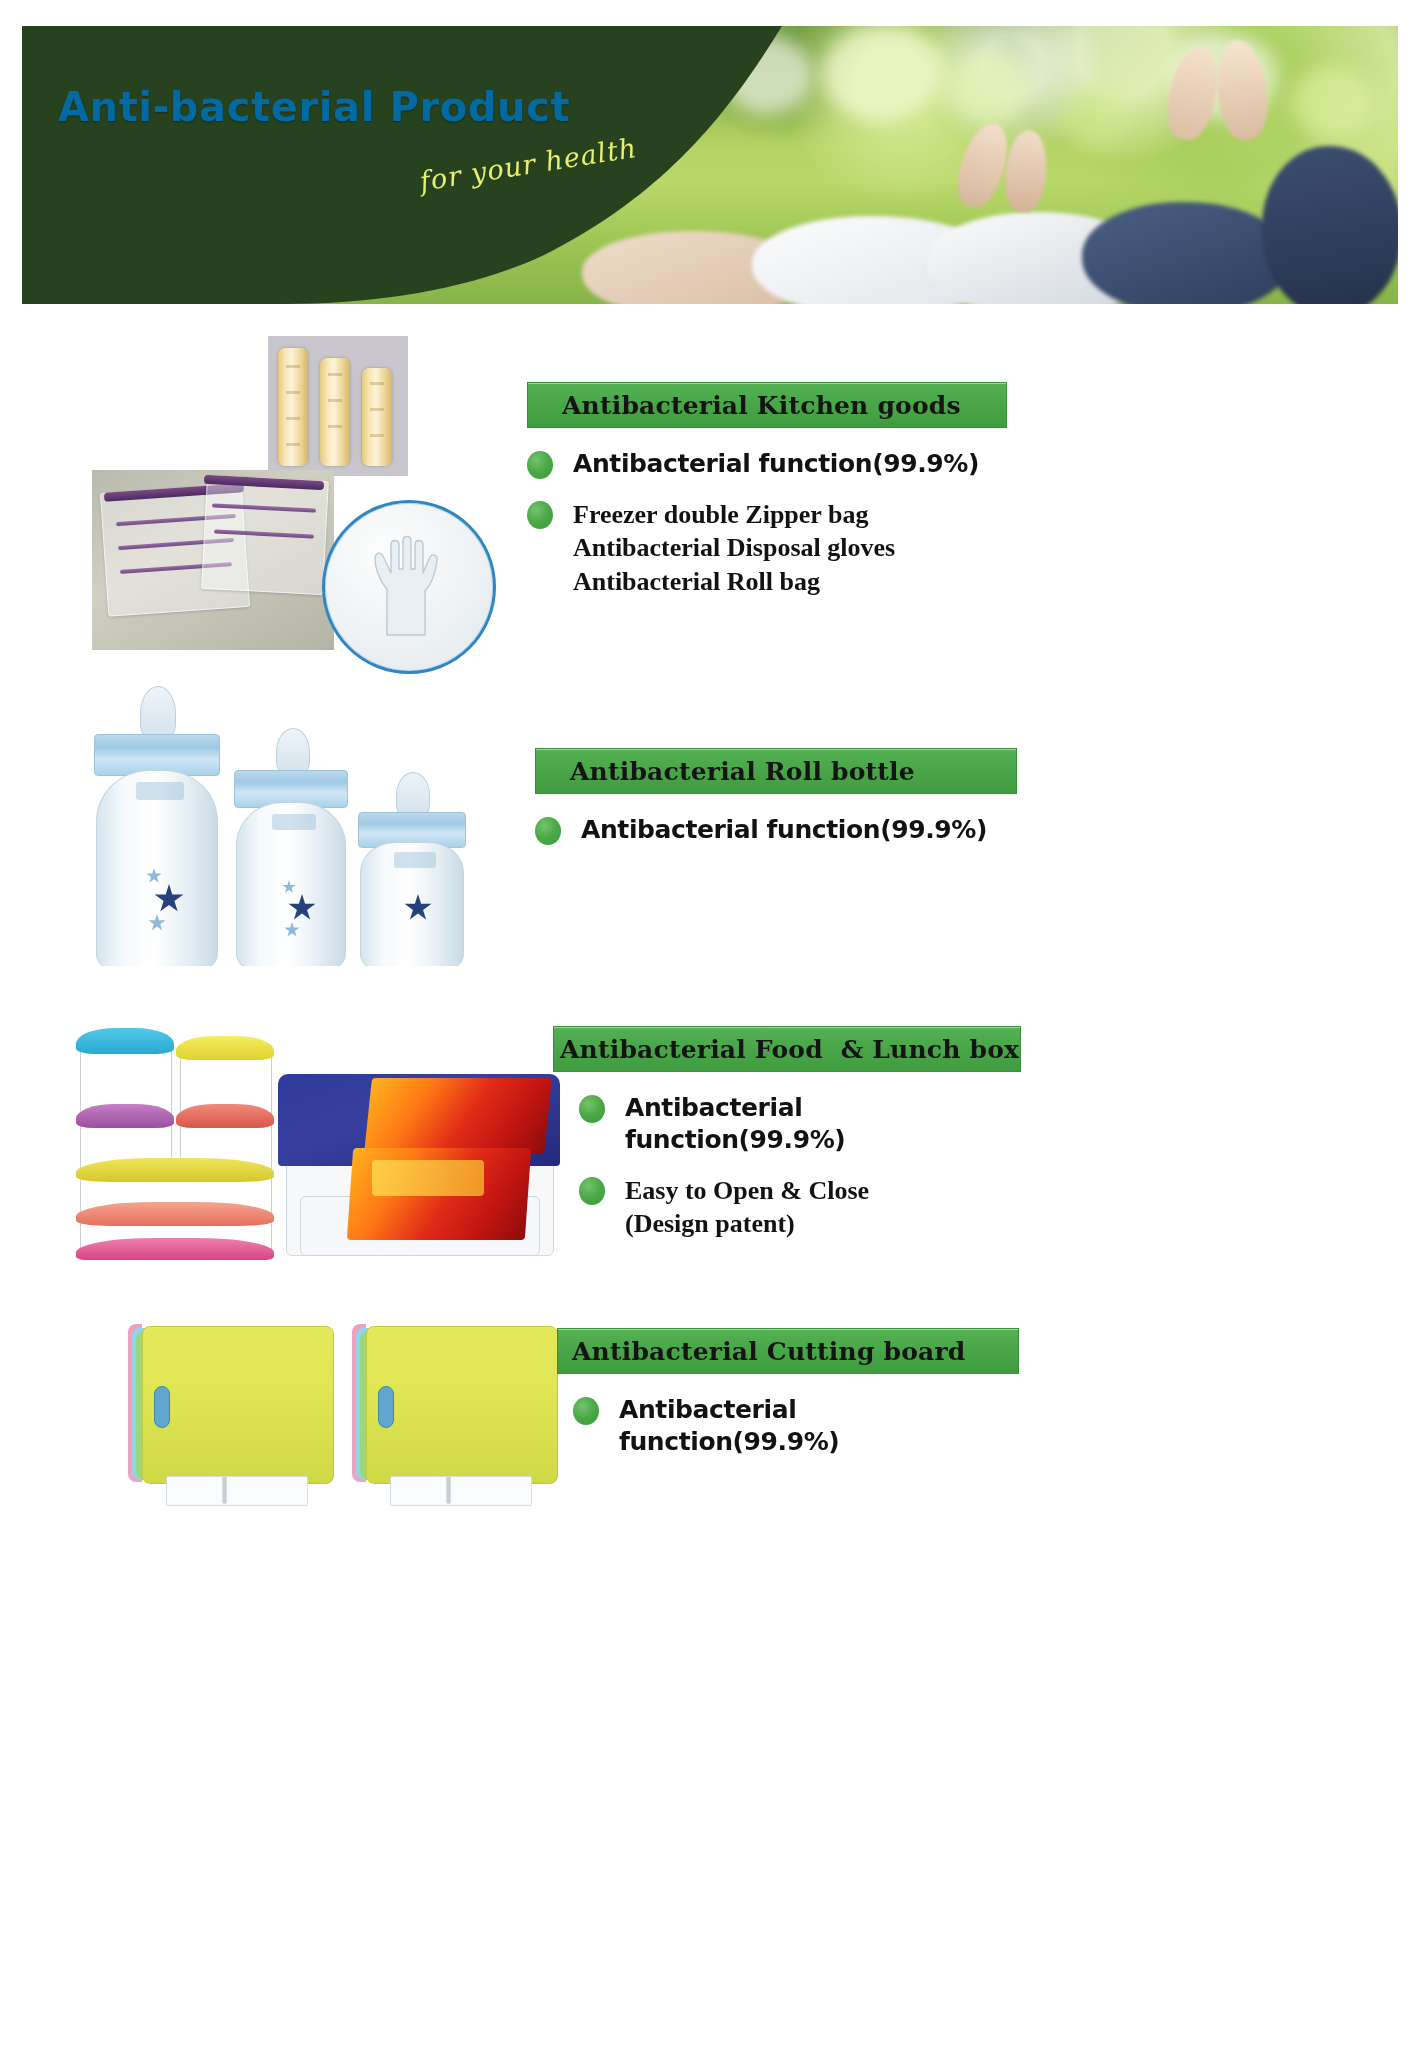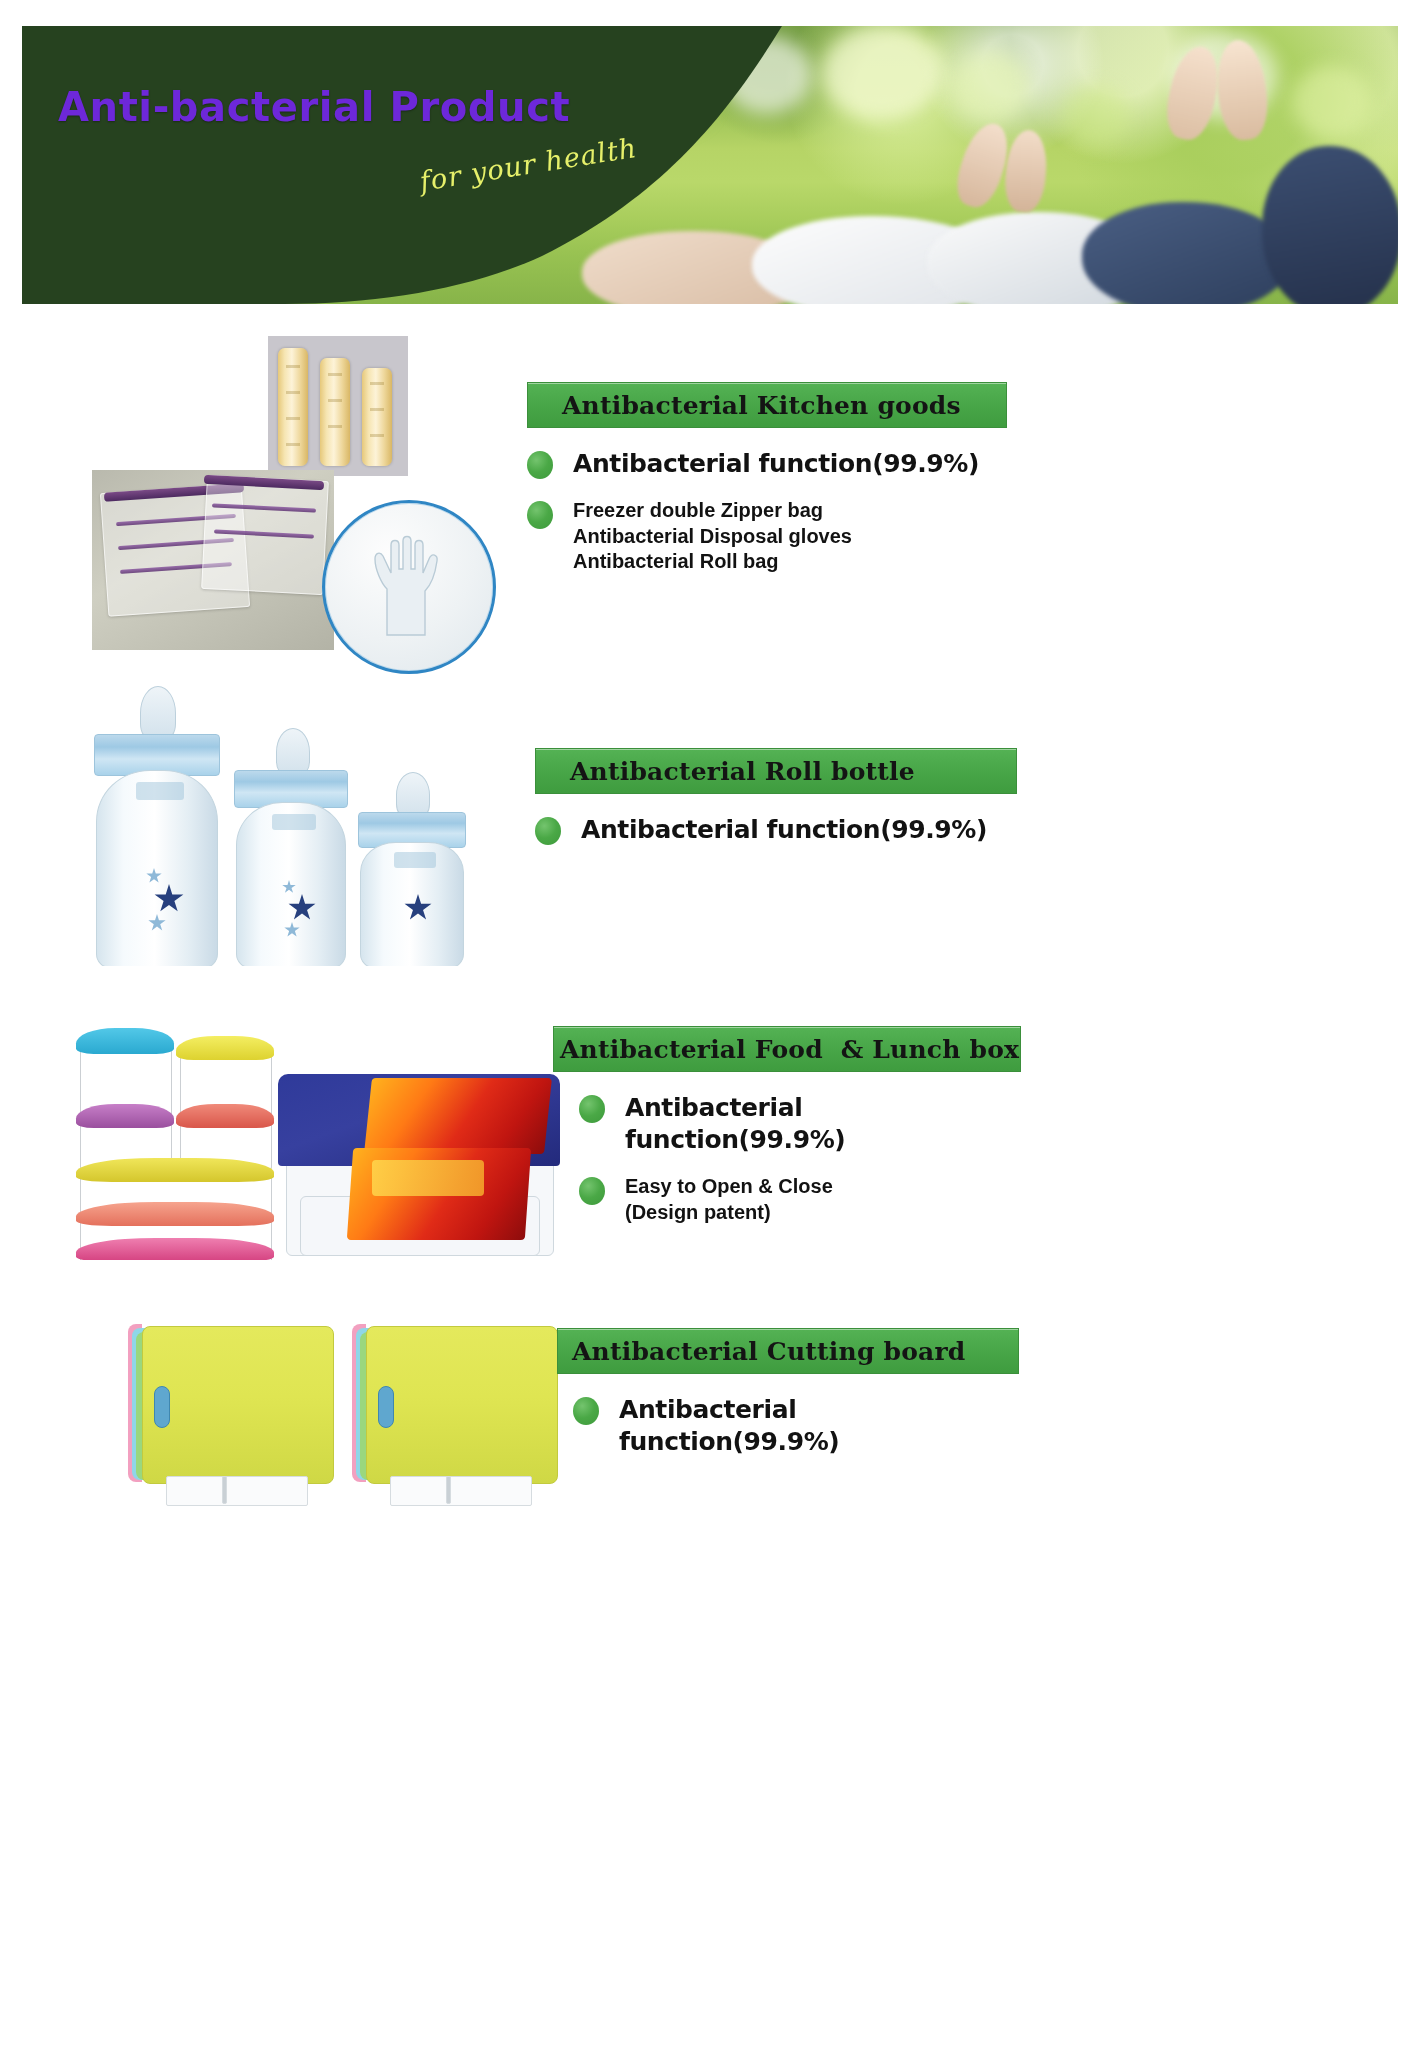--- a/index.html
+++ b/index.html
@@ -36,21 +36,21 @@
   .bokeh{position:absolute;border-radius:50%;filter:blur(9px);}
   
   .kid{position:absolute;border-radius:48% 52% 50% 50%;filter:blur(2.2px);}
   .foot{position:absolute;border-radius:50% 50% 42% 42%;filter:blur(1.4px);}
   .banner-curve{
     position:absolute;left:0;top:0;width:1376px;height:278px;
     pointer-events:none;
   }
   .banner-title{
     position:absolute;left:36px;top:58px;
-    color:#6d28d9;
+    color:#0369a1;
     font-family:"DejaVu Sans",sans-serif;
     font-size:40px;font-weight:bold;letter-spacing:.6px;
     white-space:nowrap;
     text-shadow:0 1px 2px rgba(0,0,0,.35);
   }
   .banner-tagline{
     position:absolute;left:398px;top:140px;
     color:#e6f06a;
     font-family:"DejaVu Serif",serif;
     font-style:italic;
@@ -84,22 +84,22 @@
   }
 
   .bullets{margin-top:20px;}
   .bullet{display:flex;align-items:flex-start;margin-bottom:18px;}
   .dot{
     width:26px;height:28px;border-radius:50%;
     background:radial-gradient(circle at 36% 32%,#74c46e 0%,#4aa846 48%,#3e9a3c 100%);
     flex:0 0 auto;margin-top:3px;margin-right:20px;
   }
   .b-serif{
-    font-family:Liberation Sans, sans-serif;font-weight:bold;
-    font-size:20px;color:#121212;line-height:1.28;white-space:pre-line;
+    font-family:Liberation Serif, serif;font-weight:bold;
+    font-size:26px;color:#121212;line-height:1.28;white-space:pre-line;
   }
   .b-sans{
     font-family:"DejaVu Sans",sans-serif;font-weight:bold;
     font-size:25px;color:#121212;line-height:1.28;white-space:pre-line;
     letter-spacing:-.4px;
   }
 
   
   .photo{position:absolute;overflow:hidden;}
 

